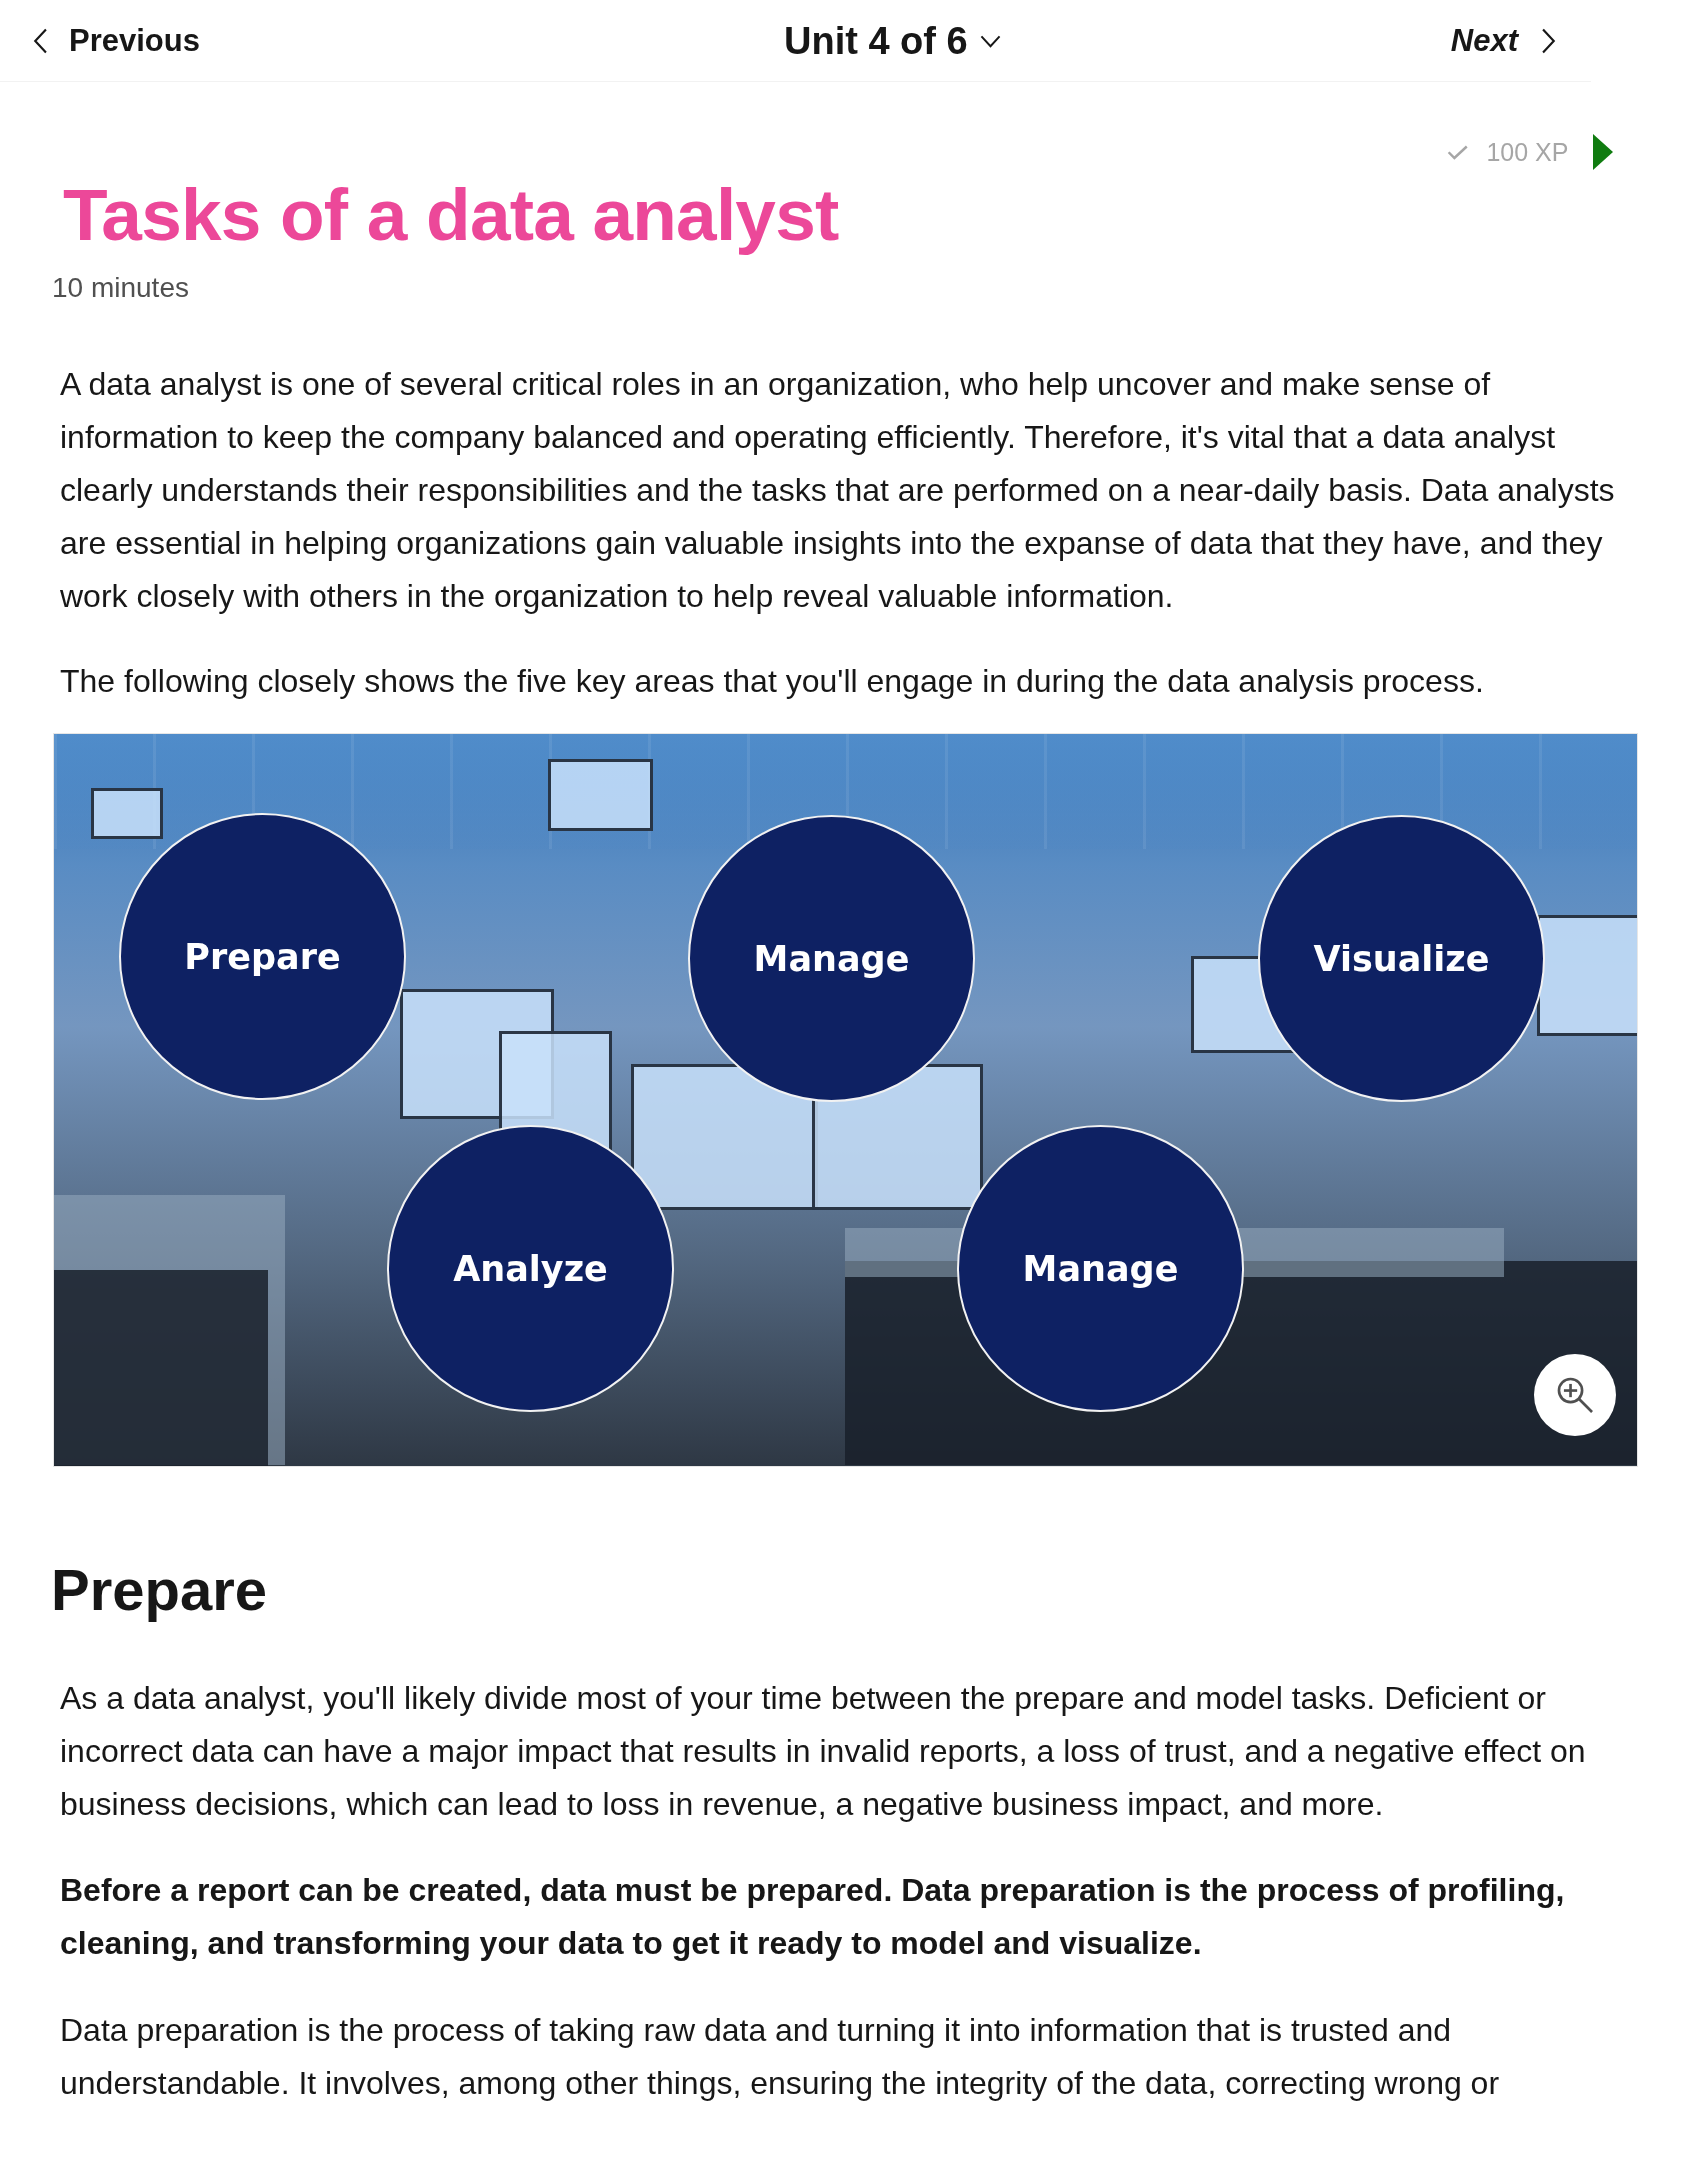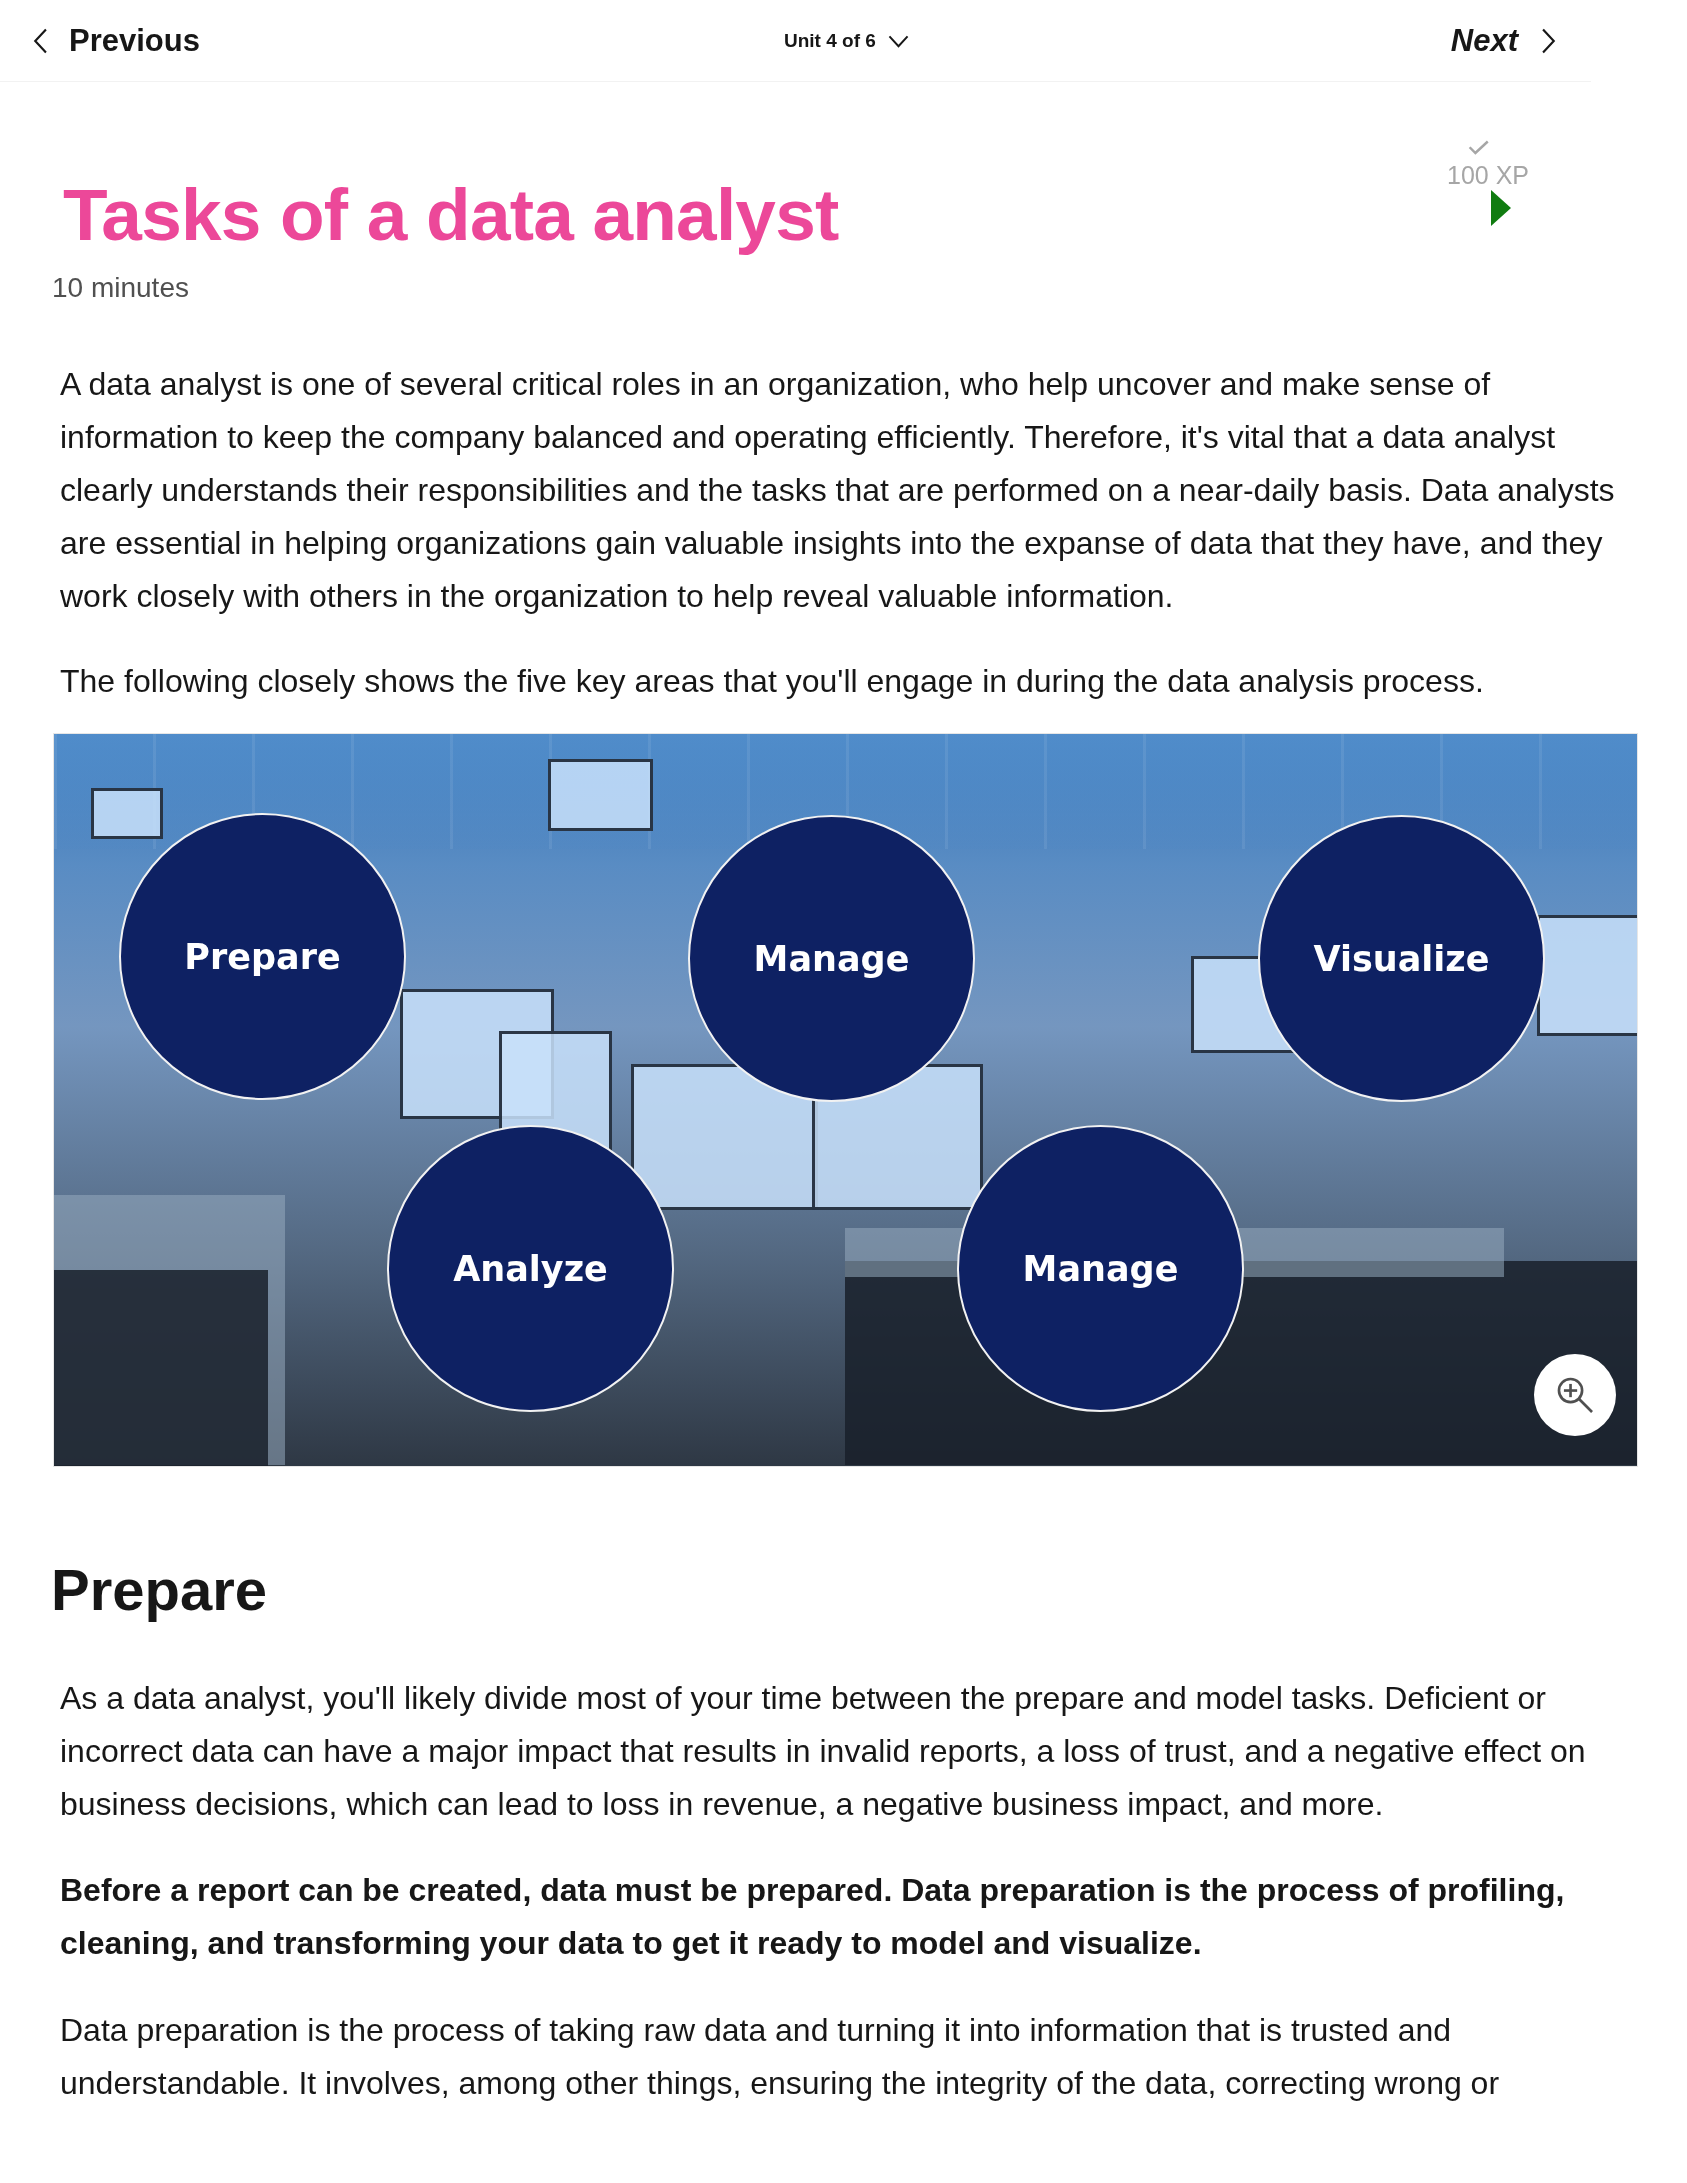--- a/index.html
+++ b/index.html
@@ -3,24 +3,24 @@
 <meta charset="utf-8">
 <style>
   html, body { margin:0; padding:0; background:#ffffff; }
   body { width:1687px; height:2183px; overflow:hidden; position:relative; font-family:"Liberation Sans", "DejaVu Sans", sans-serif; color:#171717; }
   .navbar { position:absolute; left:0; top:0; width:1591px; height:81px; border-bottom:1.6px solid #f2f2f2; background:#fff; }
   .nav-prev { position:absolute; left:31px; top:18px; height:46px; display:flex; align-items:center; font-size:31px; font-weight:600; color:#171717; cursor:pointer; }
   .nav-prev svg, .nav-next svg { width:20px; height:28px; }
   .nav-prev svg { margin-right:18px; }
   .nav-next { position:absolute; right:33px; top:18px; height:46px; display:flex; align-items:center; font-size:31px; font-weight:600; color:#171717; cursor:pointer;font-style:italic; }
   .nav-next svg { margin-left:20px; }
-  .nav-unit { position:absolute; left:784px; top:18px; height:46px; display:flex; align-items:center; font-size:19px; font-weight:600; color:#171717; cursor:pointer; }
+  .nav-unit { position:absolute; left:784px; top:18px; height:46px; display:flex; align-items:center; font-size:38px; font-weight:600; color:#171717; cursor:pointer; }
   .nav-unit svg { width:23px; height:16.5px; margin-left:11.5px; }
 
-  .xp { position:absolute; left:1447px; top:132px; height:40px; display:flex; align-items:center; font-size:25px; color:#a6a6a6;flex-direction:column; }
+  .xp { position:absolute; left:1447px; top:132px; height:40px; display:flex; align-items:center; font-size:25px; color:#a6a6a6; }
   .xp .check svg { width:21.4px; height:16.5px; margin-right:18px; }
   .xp .play { width:0; height:0; border-top:18px solid transparent; border-bottom:18px solid transparent; border-left:20px solid #107c10; margin-left:25px; }
 
   .title { position:absolute; left:63px; top:169px; margin:0; font-size:73px; font-weight:700; letter-spacing:-0.8px; color:#ec4899; line-height:91px; }
   .duration { position:absolute; left:52px; top:272px; font-size:28px; color:#505050; }
 
   .para { position:absolute; left:52px; width:1590px; margin:8px; font-size:32px; line-height:53px; color:#171717; }
   #p1 { top:350px; }
   #p2 { top:647px; }
 

